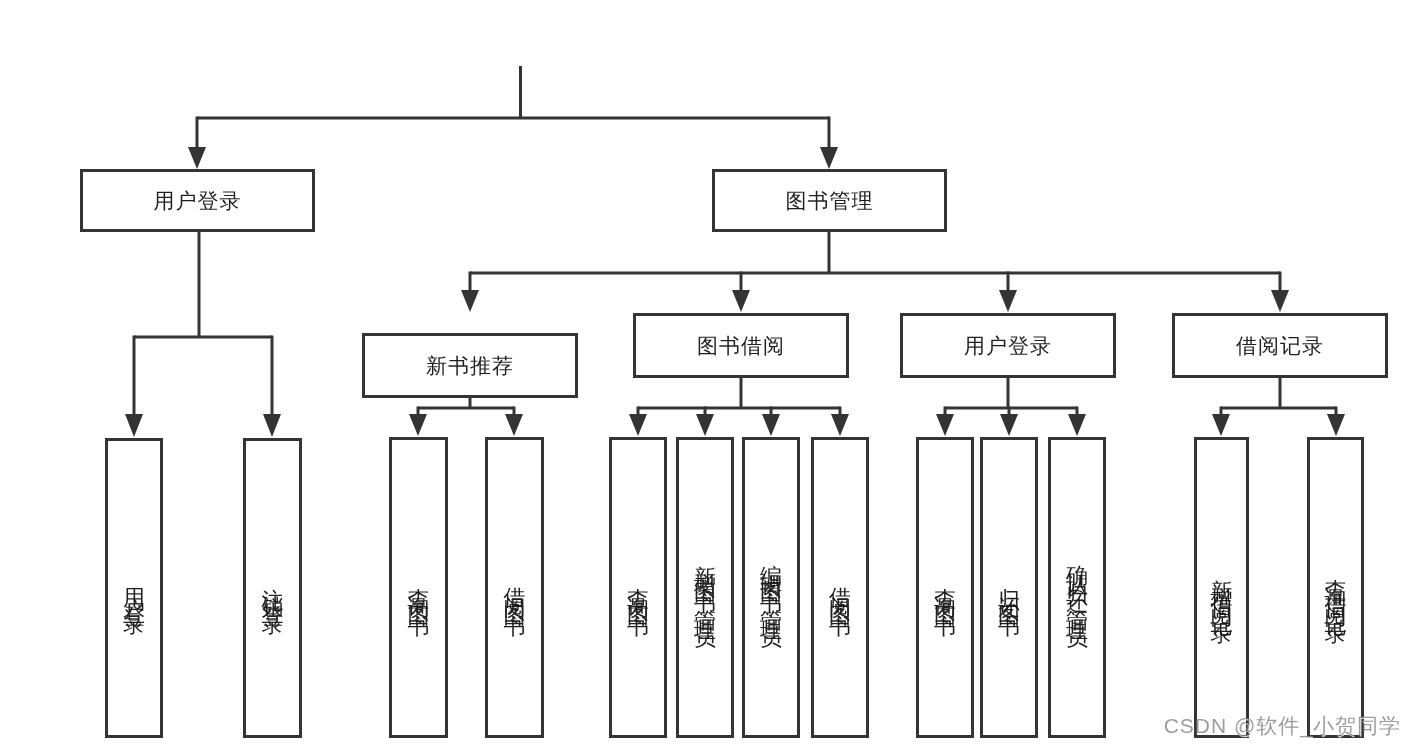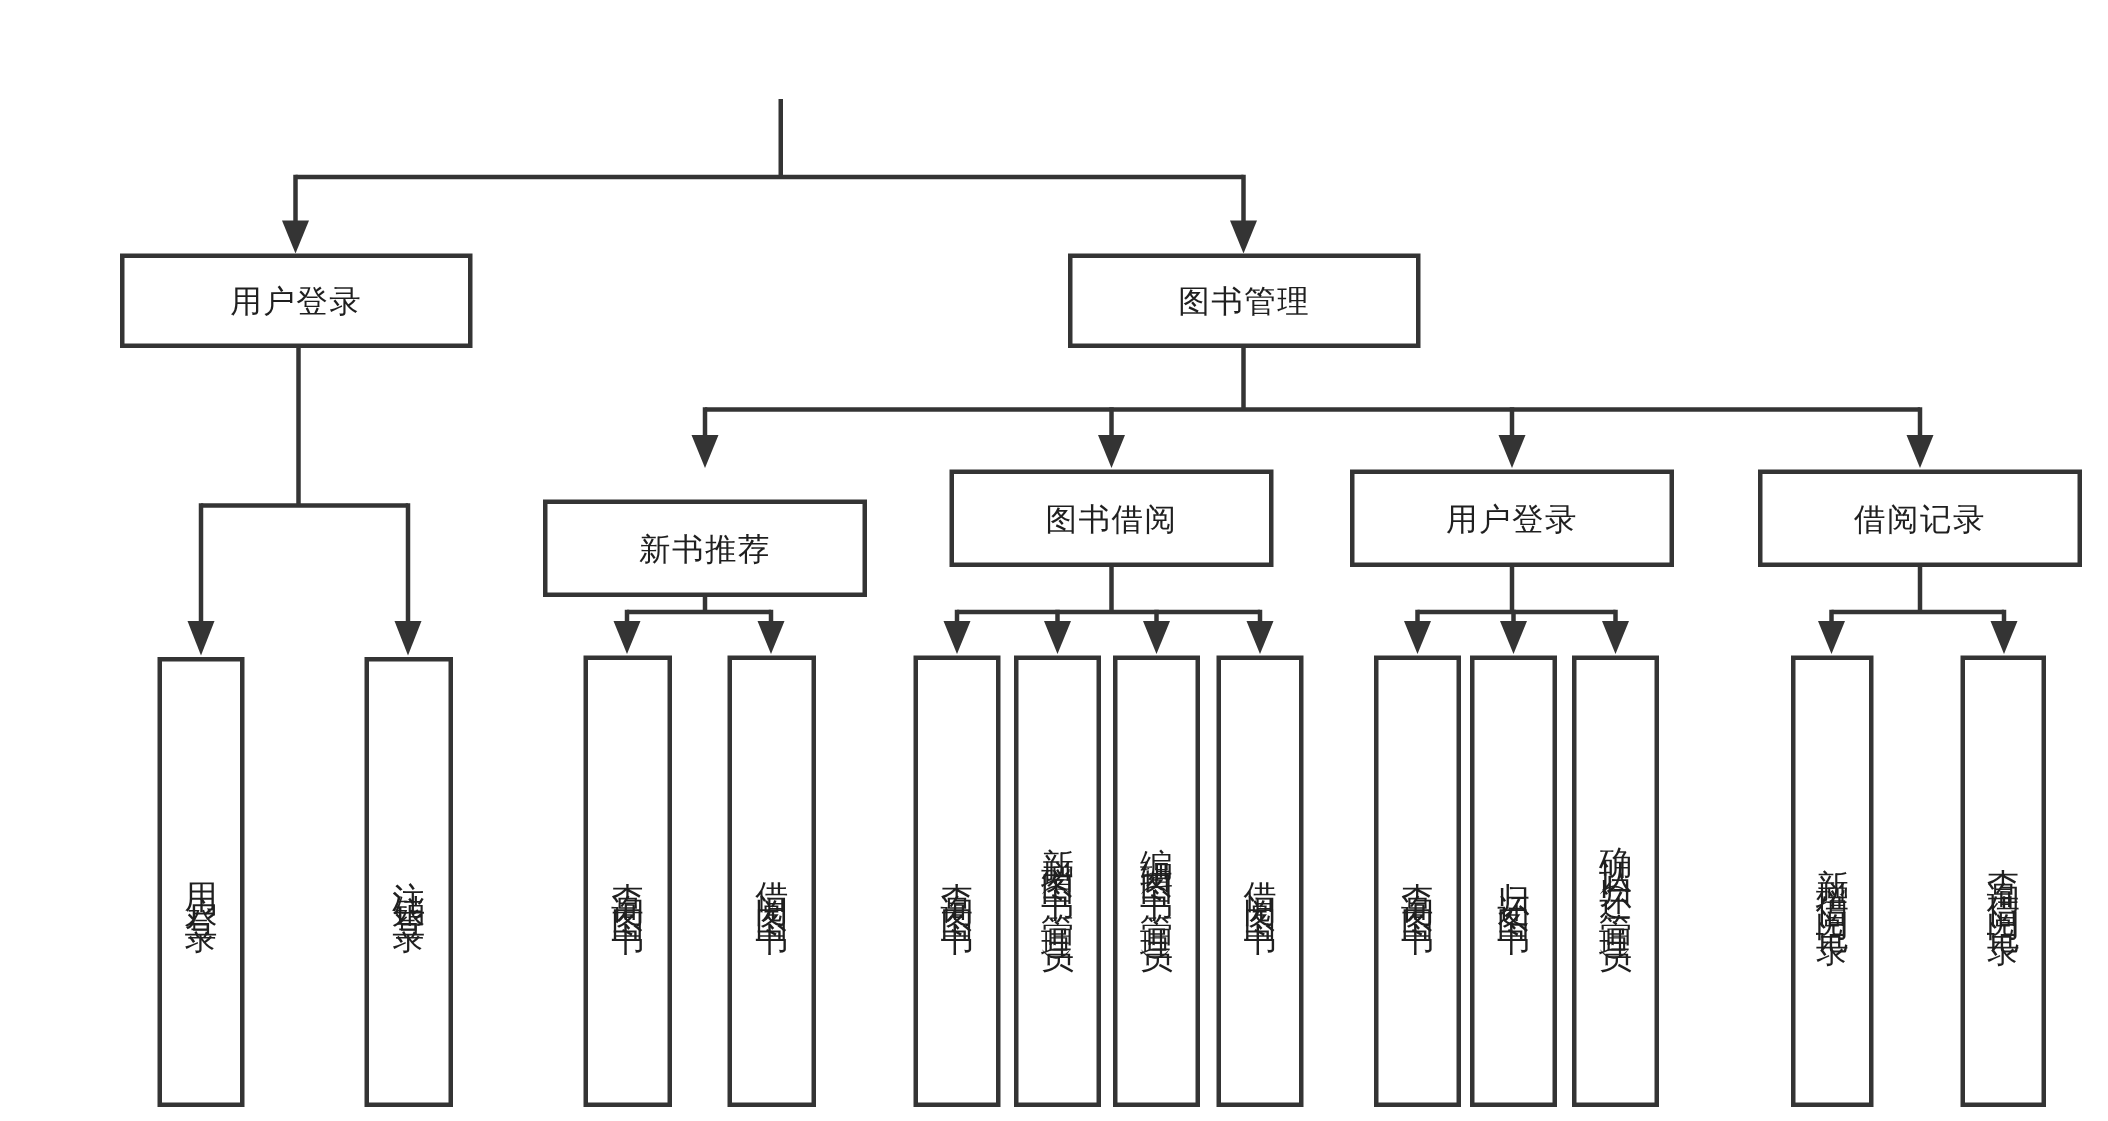--- a/index.html
+++ b/index.html
@@ -142,13 +142,14 @@
   <div class="node leaf" style="left:742px; top:437px; width:58px; height:301px;">编辑图书（管理员）</div>
   <div class="node leaf" style="left:811px; top:437px; width:58px; height:301px;">借阅图书</div>
 
   <div class="node leaf" style="left:916px; top:437px; width:58px; height:301px;">查询图书</div>
   <div class="node leaf" style="left:980px; top:437px; width:58px; height:301px;">归还图书</div>
   <div class="node leaf" style="left:1048px; top:437px; width:58px; height:301px;">确认归还（管理员）</div>
 
   <div class="node leaf" style="left:1194px; top:437px; width:55px; height:301px;">新增借阅记录</div>
   <div class="node leaf" style="left:1307px; top:437px; width:57px; height:301px;">查询借阅记录</div>
 
+  <div id="watermark">CSDN @软件_小贺同学</div>
 </div>
 
 </body></html>

